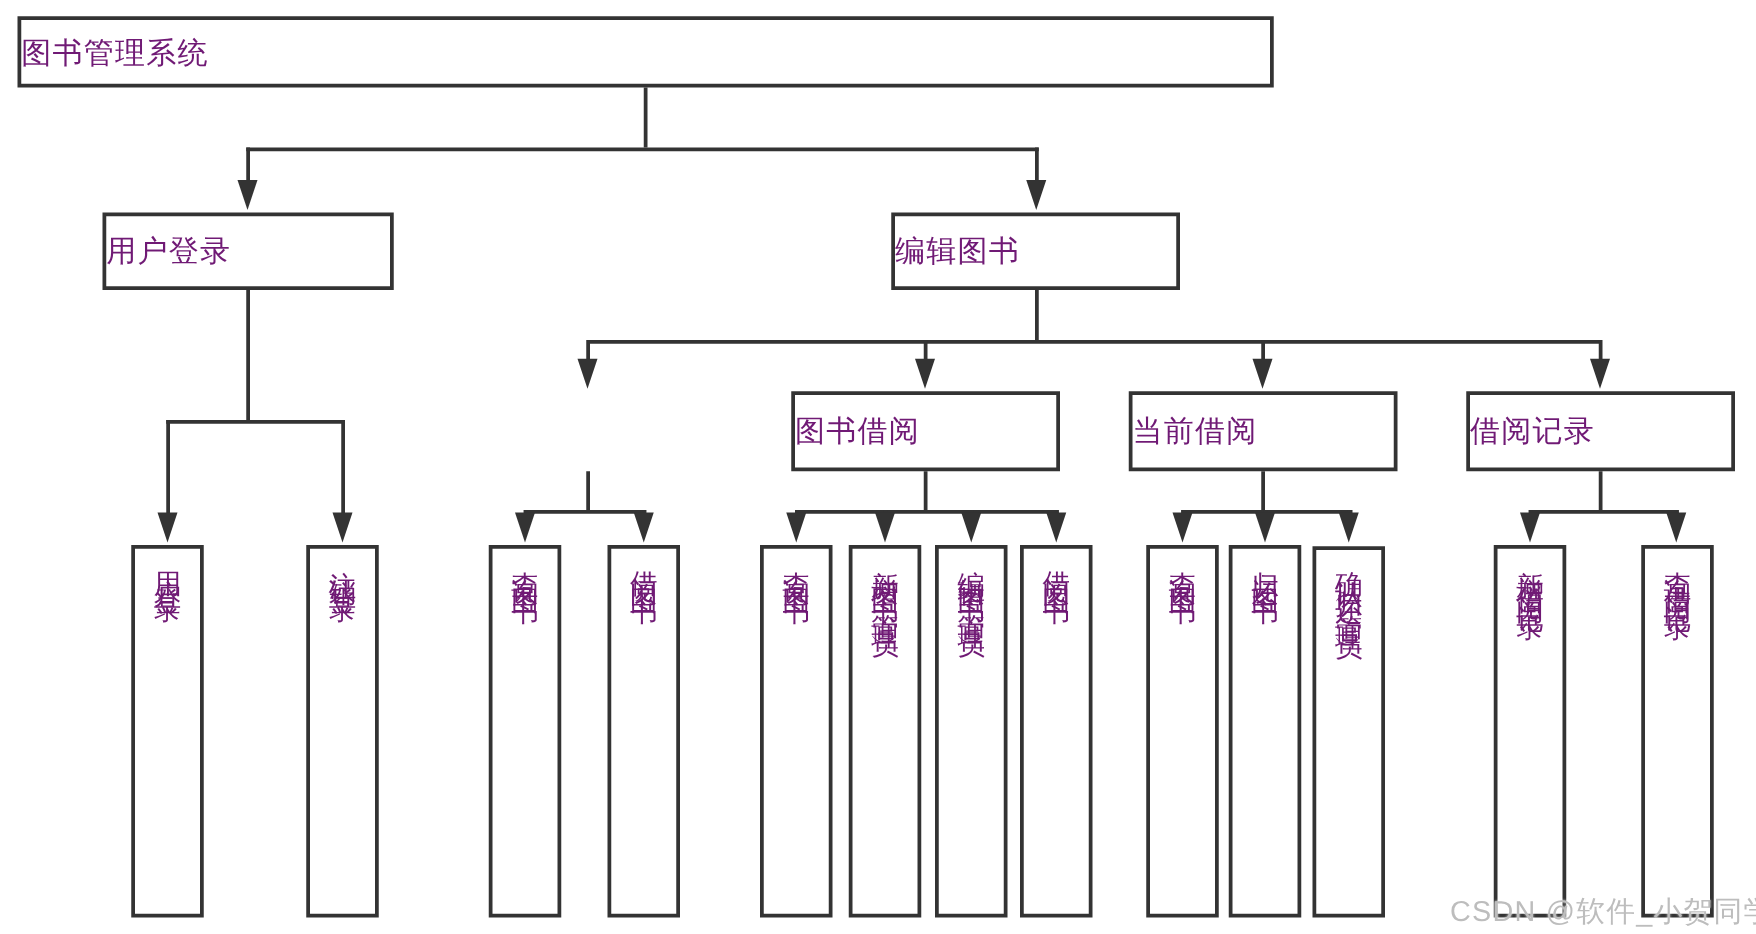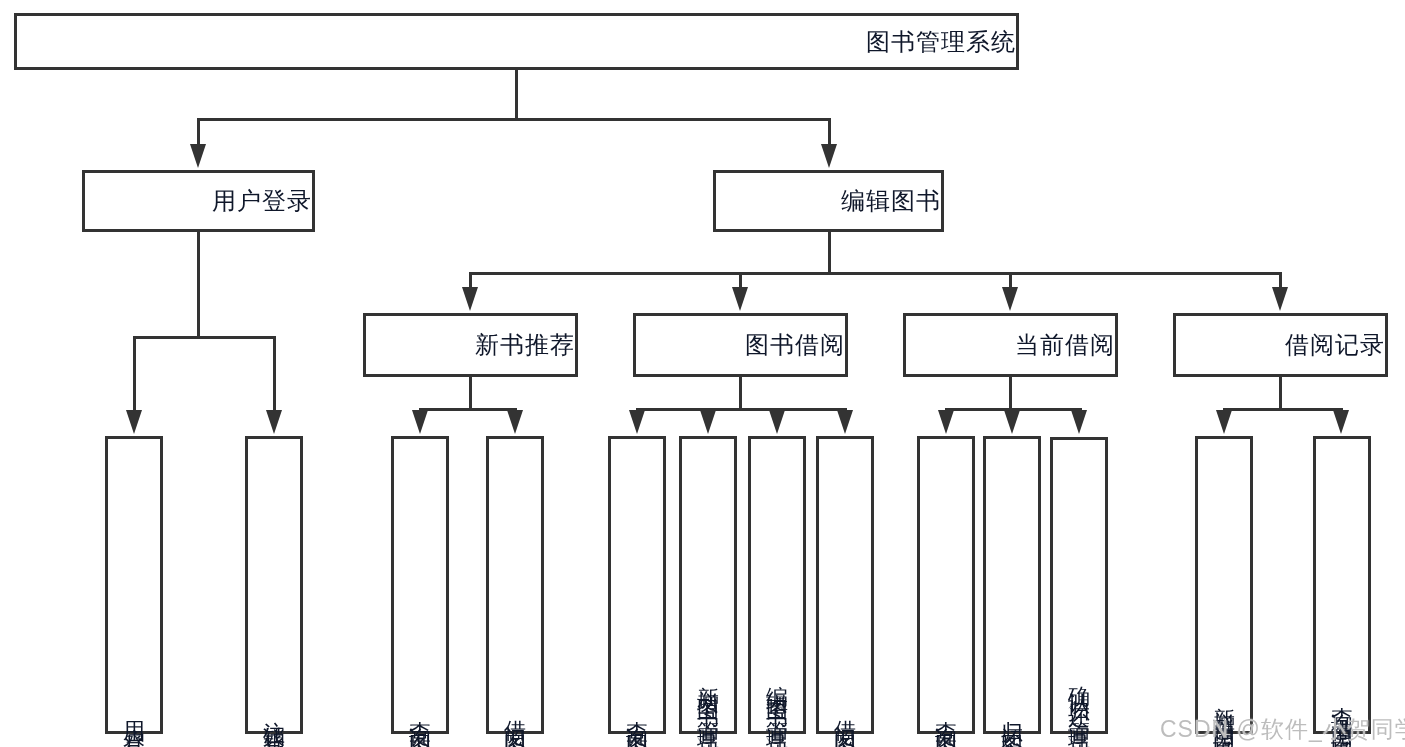--- a/index.html
+++ b/index.html
@@ -11,22 +11,22 @@
     height: 747px;
     background: #ffffff;
     overflow: hidden;
   }
   .box {
     position: absolute;
     border: 3px solid #333333;
     background: #ffffff;
     display: flex;
     align-items: center;
-    justify-content: flex-end;
-    color: #0f172a;
+    justify-content: flex-start;
+    color: #701a75;
   }
   .box.h { font-size: 24px; letter-spacing: 1px; }
   .box.v {
     writing-mode: vertical-rl;
     text-orientation: mixed;
     font-size: 22px;
     letter-spacing: 7px;
     line-height: 1;
   }
   .line {
@@ -87,23 +87,20 @@
   <div class="line" style="left:470px; top:272px; width:811px; height:3px;"></div>
   <div class="line" style="left:469px; top:272px; width:3px; height:22px;"></div>
   <div class="arrowhead" style="left:462px; top:287px;"></div>
   <div class="line" style="left:739px; top:272px; width:3px; height:22px;"></div>
   <div class="arrowhead" style="left:732px; top:287px;"></div>
   <div class="line" style="left:1009px; top:272px; width:3px; height:22px;"></div>
   <div class="arrowhead" style="left:1002px; top:287px;"></div>
   <div class="line" style="left:1279px; top:272px; width:3px; height:22px;"></div>
   <div class="arrowhead" style="left:1272px; top:287px;"></div>
 
-  <div class="box h" style="left:363px; top:313px; width:215px; height:64px;">
-    <span>新书推荐</span>
-  </div>
   <div class="box h" style="left:633px; top:313px; width:215px; height:64px;">
     <span>图书借阅</span>
   </div>
   <div class="box h" style="left:903px; top:313px; width:215px; height:64px;">
     <span>当前借阅</span>
   </div>
   <div class="box h" style="left:1173px; top:313px; width:215px; height:64px;">
     <span>借阅记录</span>
   </div>
 

